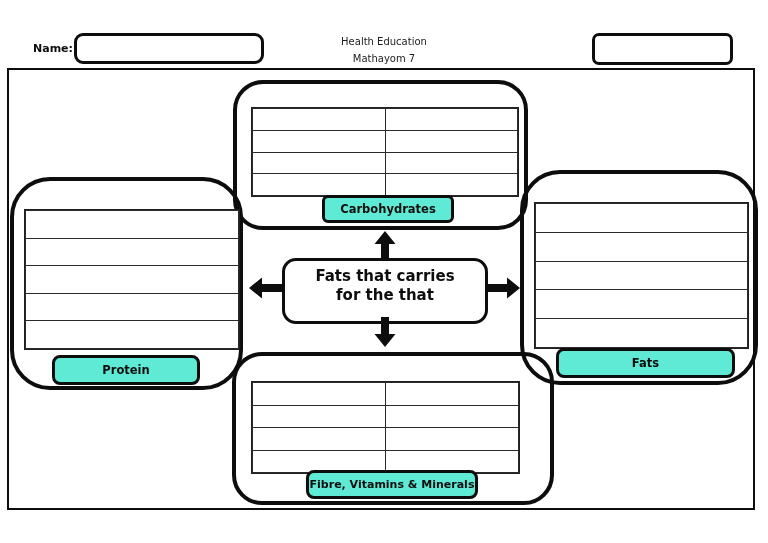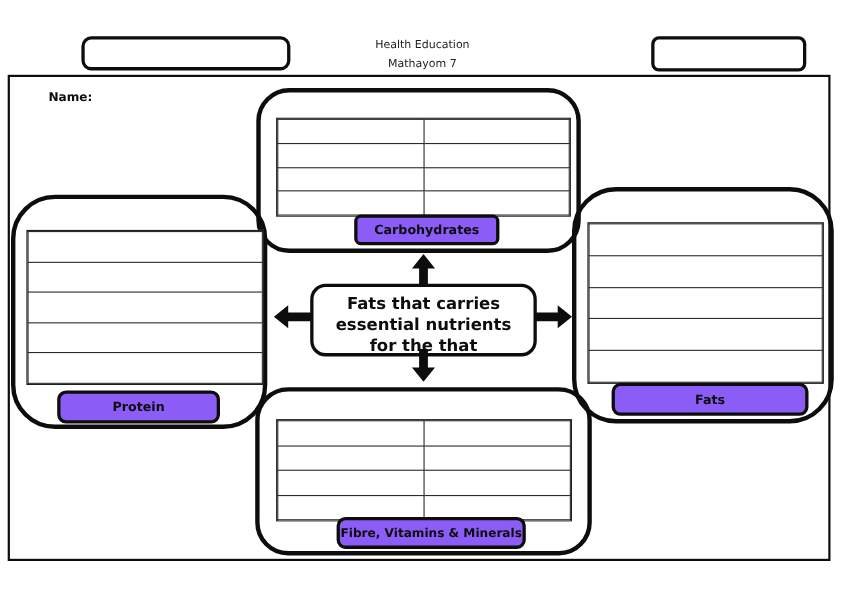--- a/index.html
+++ b/index.html
@@ -2,46 +2,46 @@
 <html><head>
 <meta charset="utf-8">
 <style>
   html,body{margin:0;padding:0;background:#fff;}
   .page{
     position:relative;width:768px;height:543px;background:#fff;
     font-family:"DejaVu Sans","Liberation Sans",sans-serif;color:#0d0d0d;
     overflow:hidden;
   }
   
-  .name-label{position:absolute;left:44px;top:42px;font-size:11px;font-weight:bold;margin-top:40px;}
+  .name-label{position:absolute;left:33px;top:42px;font-size:11px;font-weight:bold;}
   .name-box{position:absolute;left:74px;top:33px;width:184px;height:25px;
     border:3px solid #0d0d0d;border-radius:9px;background:#fff;}
   .course-title{position:absolute;left:0;right:0;top:33px;text-align:center;
     font-size:10px;line-height:17px;color:#1c1c1c;}
   .score-box{position:absolute;left:592px;top:33px;width:135px;height:26px;
     border:3px solid #0d0d0d;border-radius:7px;background:#fff;}
   
   .frame{position:absolute;left:7px;top:68px;width:744px;height:438px;
     border:2px solid #0d0d0d;background:transparent;}
   
   .bubble{position:absolute;border:4px solid #0d0d0d;background:transparent;}
   .bubble-top{left:233px;top:80px;width:287px;height:142px;border-radius:30px;}
   .bubble-left{left:10px;top:177px;width:225px;height:205px;border-radius:40px;}
   .bubble-right{left:520px;top:170px;width:230px;height:207px;border-radius:40px;}
-  .bubble-bottom{left:232px;top:352px;width:298px;height:145px;border-radius:30px;}
+  .bubble-bottom{left:232px;top:352px;width:298px;height:145px;border-radius:30px;padding-left:16px;}
   
   .tbl{position:absolute;background:#fff;border:1.5px solid #1f1f1f;}
   .tbl table{border-collapse:collapse;width:100%;height:100%;table-layout:fixed;}
   .tbl td{border:1px solid #2b2b2b;background:#fff;}
   .tbl-carb{left:14px;top:23px;width:266px;height:88px;}
   .tbl-protein{left:10px;top:28px;width:214px;height:139px;}
   .tbl-fats{left:10px;top:28px;width:213px;height:145px;}
   .tbl-fibre{left:15px;top:25px;width:267px;height:91px;}
   
-  .pill{position:absolute;background:#8b5cf6;border:3px solid #0d0d0d;border-radius:8px;
+  .pill{position:absolute;background:#5eead4;border:3px solid #0d0d0d;border-radius:8px;
     display:flex;align-items:center;justify-content:center;
     font-weight:bold;font-size:11.5px;white-space:nowrap;}
   .pill-carb{left:85px;top:111px;width:126px;height:22px;border-radius:6px;}
   .pill-protein{left:38px;top:174px;width:142px;height:24px;}
   .pill-fats{left:32px;top:174px;width:173px;height:24px;}
   .pill-fibre{left:70px;top:114px;width:166px;height:23px;font-size:11px;}
   
   .center-box{position:absolute;left:282px;top:258px;width:200px;height:54px;
     border:3px solid #0d0d0d;border-radius:14px;background:#fff;
     overflow:hidden;text-align:center;padding-top:6px;}
@@ -173,21 +173,20 @@
           </tbody>
         </table>
       </div>
     <div class="pill pill-fibre">
       <span>Fibre, Vitamins &amp; Minerals</span>
     </div>
   </div>
 
   <div class="center-box">
     <div class="line">Fats that carries</div>
-    <div class="line">essential nutrients</div>
     <div class="line">for the that</div>
   </div>
 
   <div class="arrow arrow-up">
     <svg width="22" height="28" viewBox="0 0 22 28">
       <path d="M11 0 L21.5 13 L15 13 L15 28 L7 28 L7 13 L0.5 13 Z" fill="#0d0d0d"></path>
     </svg>
   </div>
   <div class="arrow arrow-down">
     <svg width="22" height="30" viewBox="0 0 22 30">

